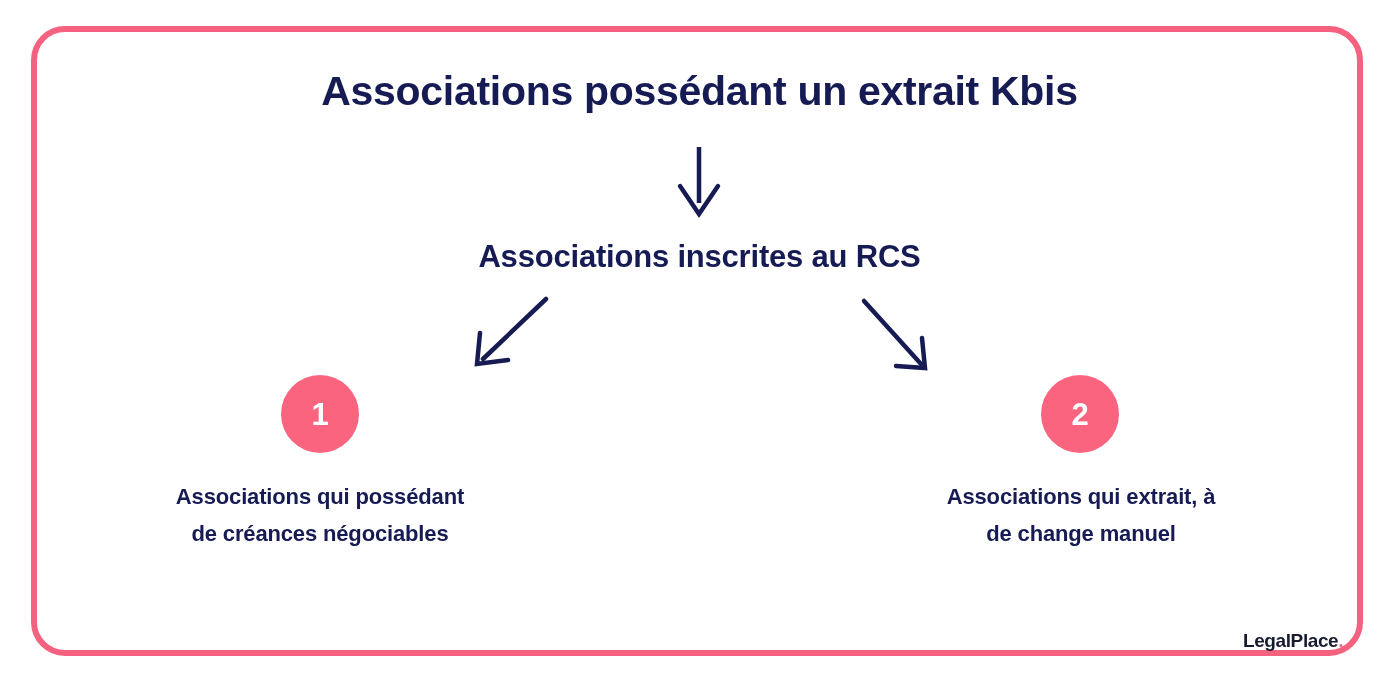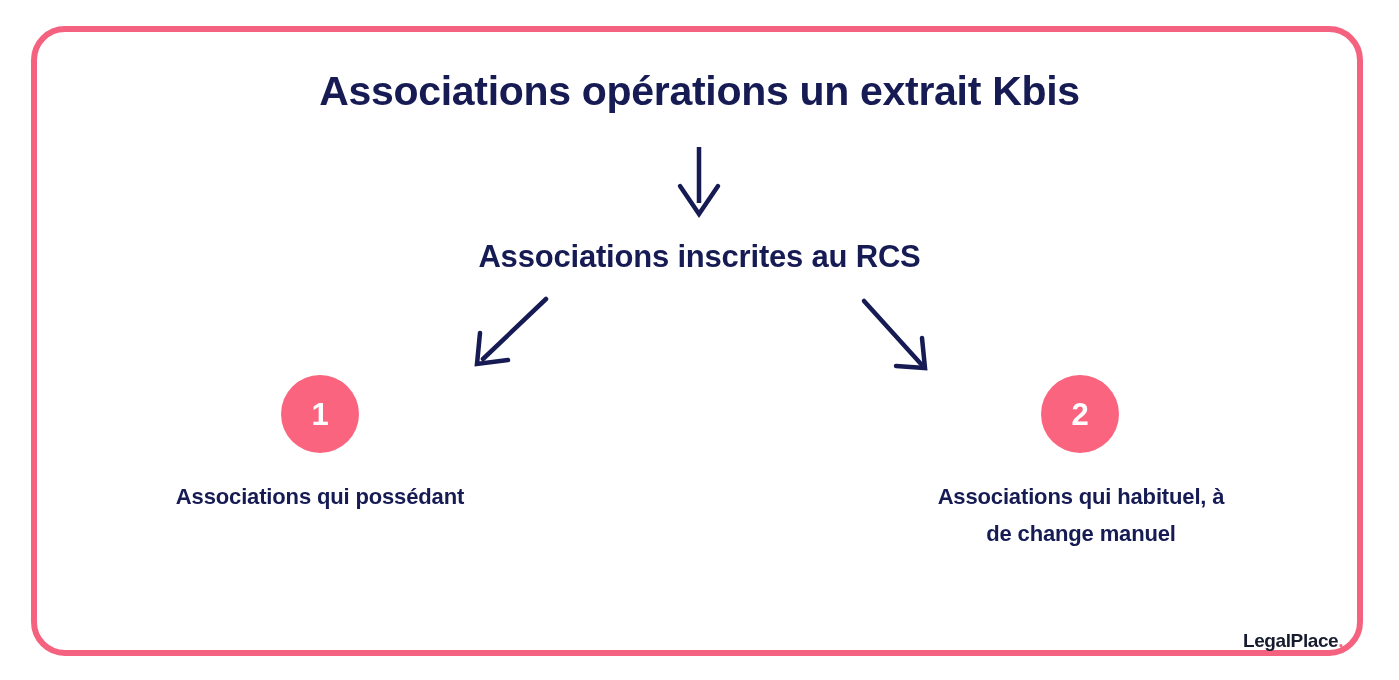--- a/index.html
+++ b/index.html
@@ -127,21 +127,21 @@
   }
   #logo .dot { color: #FA647F; }
 </style>
 </head>
 <body>
 
 <div id="canvas">
 
   <div id="frame"></div>
 
-  <div id="title">Associations opérations un extrait Kbis</div>
+  <div id="title">Associations possédant un extrait Kbis</div>
 
   <div id="subtitle">Associations inscrites au RCS</div>
 
   <svg id="arrows" viewBox="0 0 1399 680">
 
     <g>
       <line x1="699" y1="147" x2="699" y2="203" stroke="#161B54" stroke-width="4.5" stroke-linecap="butt"></line>
       <path d="M 680 186 L 699 214 L 718 186" fill="none" stroke="#161B54" stroke-width="4.5" stroke-linecap="round" stroke-linejoin="miter"></path>
     </g>
 
@@ -155,24 +155,25 @@
       <path d="M 896 366 L 925 368 L 922 338" fill="none" stroke="#161B54" stroke-width="4.5" stroke-linecap="round" stroke-linejoin="miter"></path>
     </g>
   </svg>
 
   <div class="badge" id="badge-1">1</div>
 
   <div class="badge" id="badge-2">2</div>
 
   <div class="item-text" id="item-1-text">
     <span class="line">Associations qui possédant</span>
+    <span class="line">de créances négociables</span>
   </div>
 
   <div class="item-text" id="item-2-text">
-    <span class="line">Associations qui habituel, à</span>
+    <span class="line">Associations qui extrait, à</span>
     <span class="line">de change manuel</span>
   </div>
 
   <div id="logo">
     <span>LegalPlace</span><span class="dot">.</span>
   </div>
 
 </div>
 
 </body></html>

